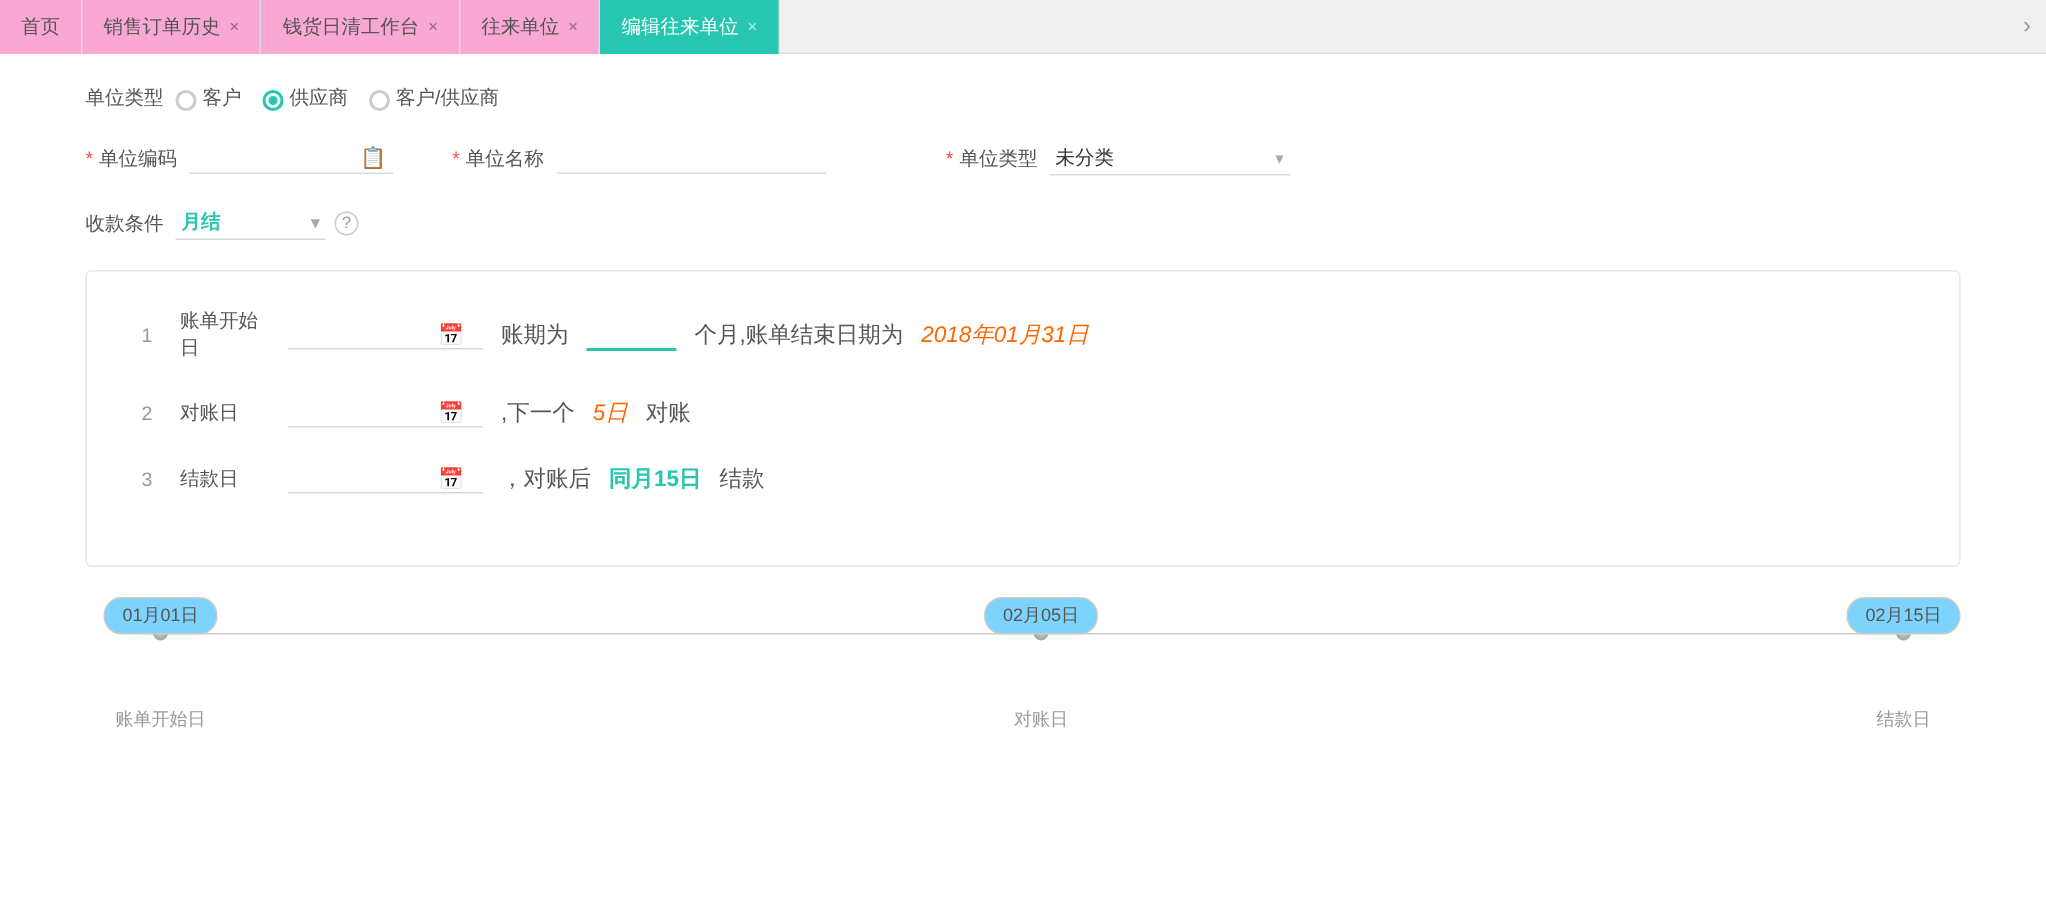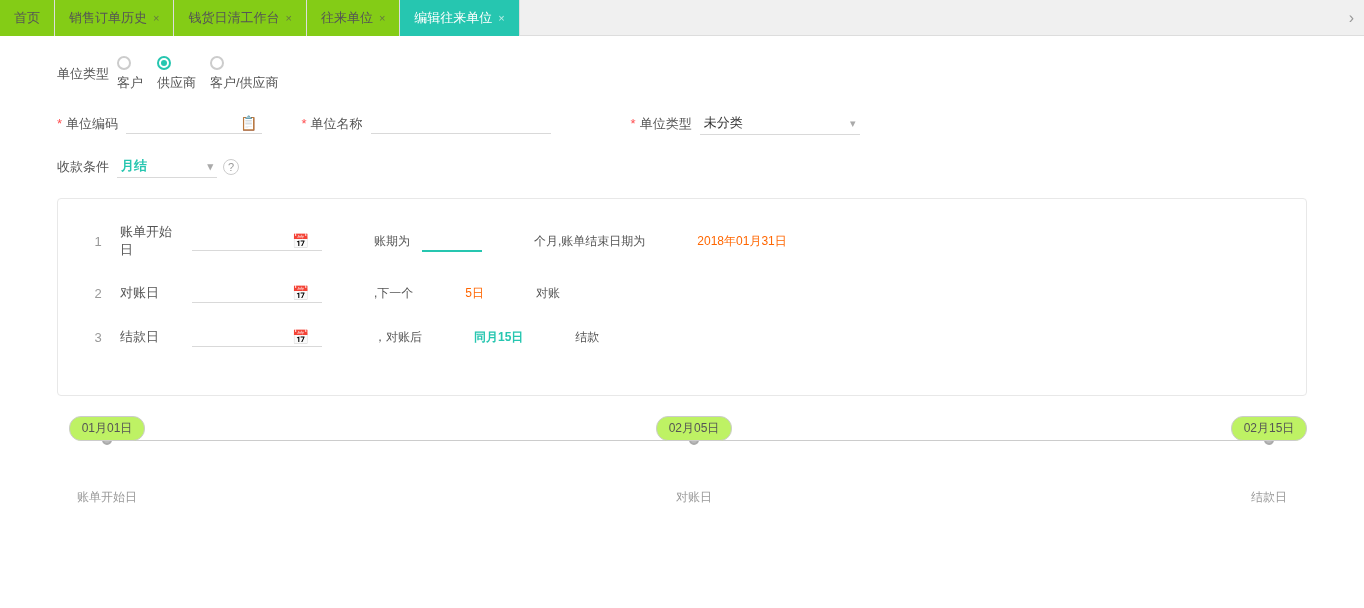--- a/index.html
+++ b/index.html
@@ -17,21 +17,21 @@
     .tab {
       display: flex;
       align-items: center;
       padding: 0 14px;
       height: 36px;
       cursor: pointer;
       font-size: 13px;
       color: #555;
       border-right: 1px solid #ddd;
       white-space: nowrap;
-      background: #84cc16;
+      background: #f9a8d4;
       position: relative;
     }
     .tab.active {
       background: #26c6b0;
       color: #fff;
     }
     .tab .close-x {
       margin-left: 6px;
       font-size: 11px;
       opacity: 0.7;
@@ -104,26 +104,25 @@
     }
 
     
     .radio-group {
       display: flex;
       align-items: center;
       gap: 14px;
     }
     .radio-option {
       display: flex;
-      align-items: flex-start;
+      align-items: flex-end;
       gap: 4px;
       cursor: pointer;
       font-size: 13px;
       color: #555;
-      flex-direction: column;
     }
     .radio-circle {
       width: 14px;
       height: 14px;
       border-radius: 50%;
       border: 2px solid #ccc;
       display: flex;
       align-items: center;
       justify-content: center;
     }
@@ -232,26 +231,26 @@
       border: none;
       border-bottom: 2px solid #26c6b0;
       outline: none;
       font-size: 13px;
       color: #333;
       width: 60px;
       padding: 2px 4px;
       text-align: center;
     }
     .row-desc {
-      font-size: 12px;
-      color: #555;
-      margin-left: 40px;
+      font-size: 15px;
+      color: #555;
     }
     .highlight-orange {
       color: #ff6600;
+      font-style: italic;
     }
     .highlight-teal {
       color: #26c6b0;
       font-weight: bold;
     }
 
     
     .preview-text {
       font-size: 13px;
       color: #555;
@@ -290,21 +289,21 @@
       border: 2px solid #aaa;
       margin-bottom: 8px;
       margin-top: 19px;
     }
     .tl-badge {
       border: 1px solid #ccc;
       border-radius: 12px;
       padding: 3px 12px;
       font-size: 12px;
       color: #555;
-      background: #bef264;
+      background: #7dd3fc;
       position: absolute;
       top: 0;
       white-space: nowrap;
     }
     .tl-name {
       font-size: 12px;
       color: #999;
       margin-top: 36px;
     }
   </style>

